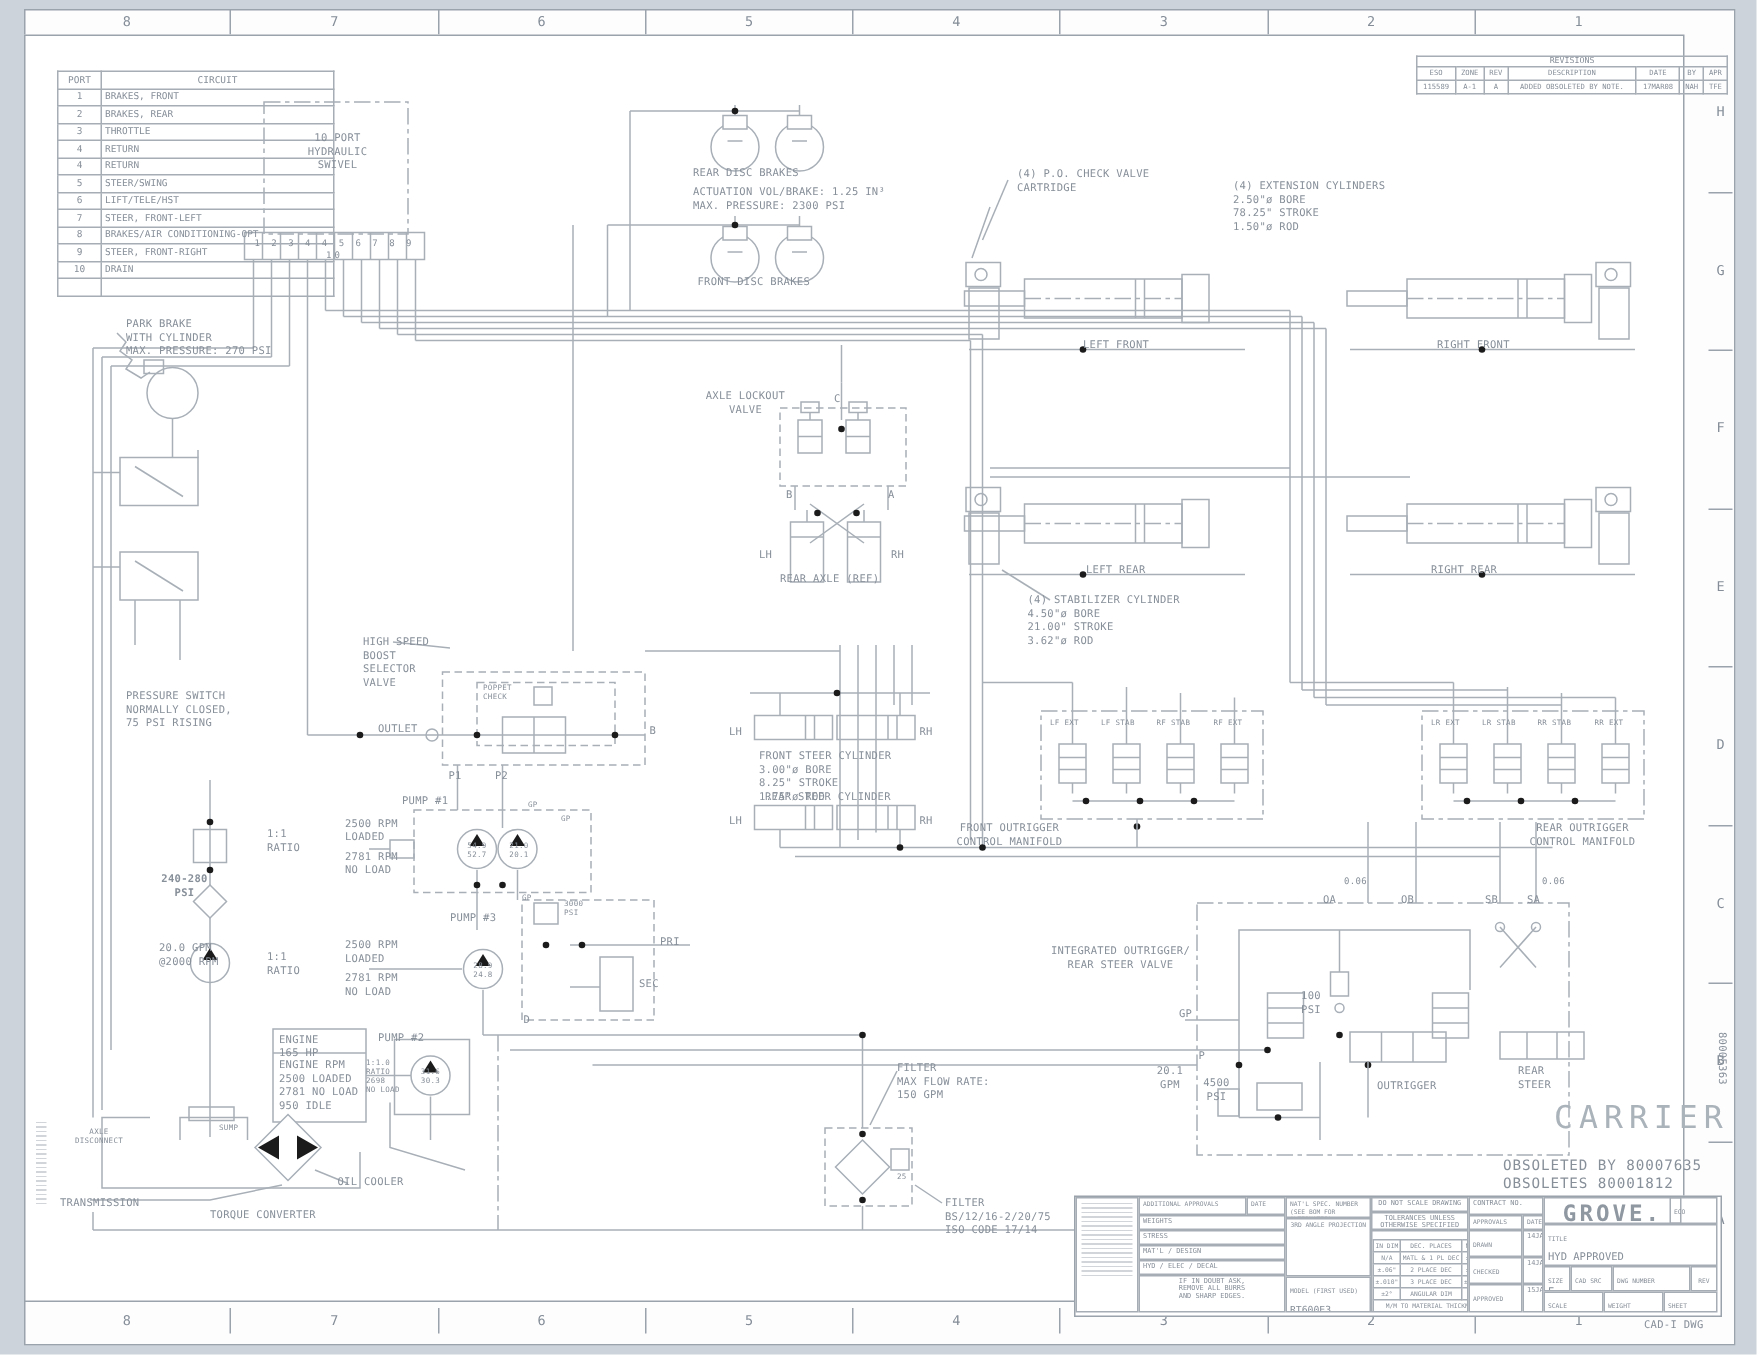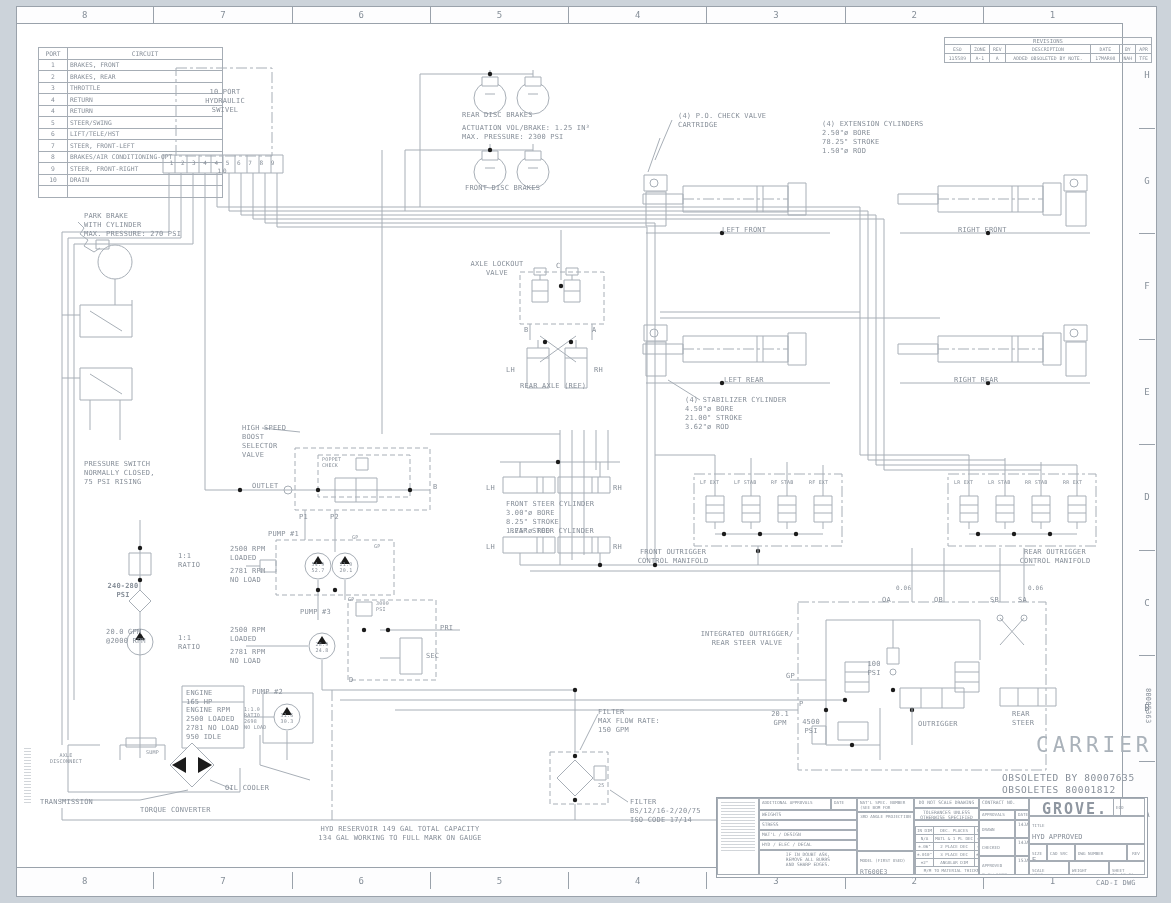--- a/index.html
+++ b/index.html
@@ -641,22 +641,20 @@
 <div class="lbl" style="left:918px;top:720px;">OUTRIGGER</div>
 <div class="lbl" style="left:1012px;top:710px;">REAR
 STEER</div>
 <div class="lbl" style="left:598px;top:708px;">FILTER
 MAX FLOW RATE:
 150 GPM</div>
 <div class="lbl t5" style="left:598px;top:782px;">25</div>
 <div class="lbl" style="left:630px;top:798px;">FILTER
 BS/12/16-2/20/75
 ISO CODE 17/14</div>
-<div class="lbl c" style="left:230px;top:825px;width:340px;">HYD RESERVOIR 149 GAL TOTAL CAPACITY
-134 GAL WORKING TO FULL MARK ON GAUGE</div>
 <div class="lbl" style="left:40px;top:798px;">TRANSMISSION</div>
 
 <div class="lbl" style="left:110px;top:806px;margin-left:30px;">TORQUE CONVERTER</div>
 <div class="lbl" style="left:225px;top:784px;">OIL COOLER</div>
 <div class="lbl t5" style="left:146px;top:749px;">SUMP</div>
 <div class="lbl t5 c" style="left:46px;top:752px;width:40px;">AXLE
 DISCONNECT</div>
 <div class="lbl carrier" style="left:1036px;top:732px;">CARRIER</div>
 <div class="lbl t10" style="left:1002px;top:772px;">OBSOLETED BY 80007635
 OBSOLETES 80001812</div>

